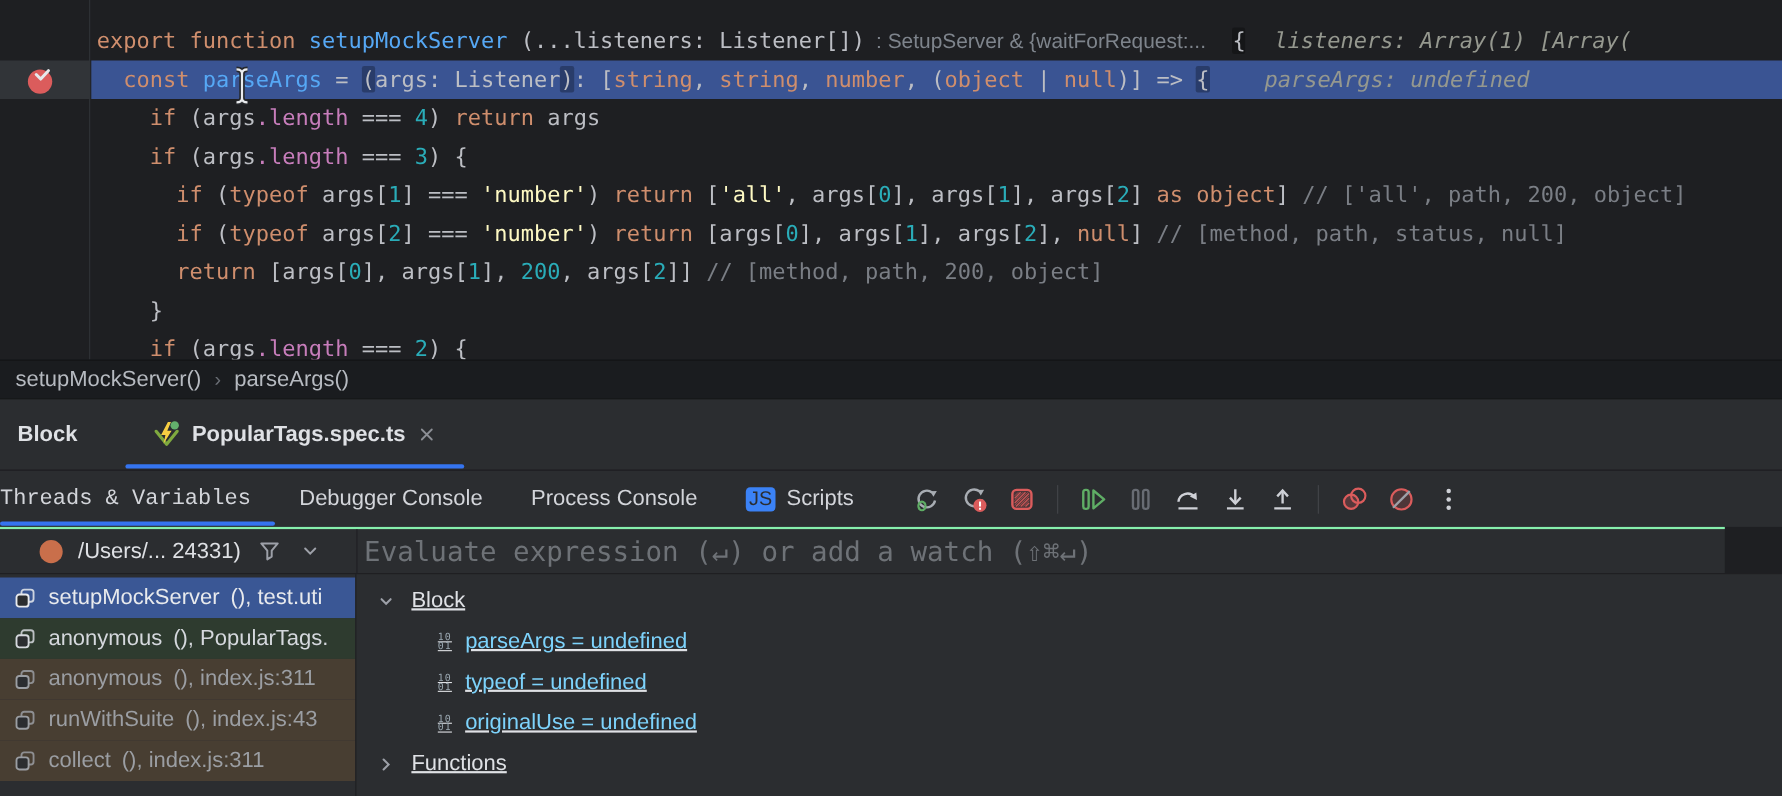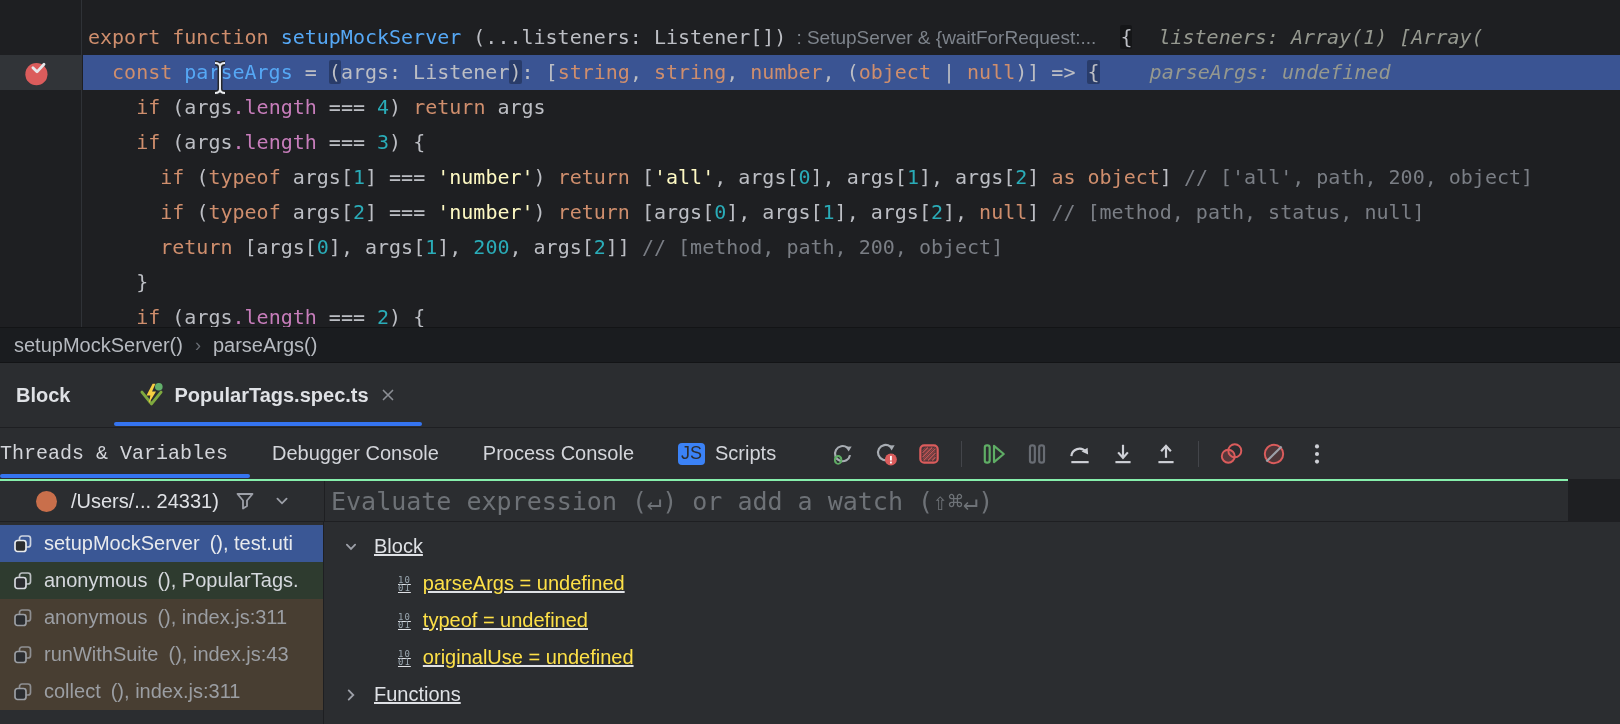--- a/index.html
+++ b/index.html
@@ -67,21 +67,21 @@
   .frame { height:37px; display:flex; align-items:center; gap:10px; padding-left:12px; font-size:20px;
            white-space:nowrap; overflow:hidden; }
   .frame svg { flex:0 0 auto; }
   .frame.selected { background:#3A5795; color:#E8EAED; }
   .frame.test { background:#2E3B2F; color:#D5D8DD; }
   .frame.lib { background:#483E32; color:#9B9EA3; }
   .fl.it { }
   .vars { flex:1; padding-top:6px; font-size:20px; color:#DFE1E5; overflow:hidden;text-decoration:underline; }
   .vrow { height:37px; display:flex; align-items:center; gap:12px; padding-left:16px; }
   .vrow.vitem { padding-left:74px; }
-  .vtxt { color:#fde047; }
+  .vtxt { color:#7dd3fc; }
   .bin { display:inline-flex; flex-direction:column; line-height:8px; font-family:"DejaVu Sans Mono",monospace;
          font-size:9px; color:#9AA7B0; letter-spacing:1px; }
 </style>
 </head>
 <body>
 
 <div class="screen">
 
   <div class="editor">
     <div class="exec-line"></div>

